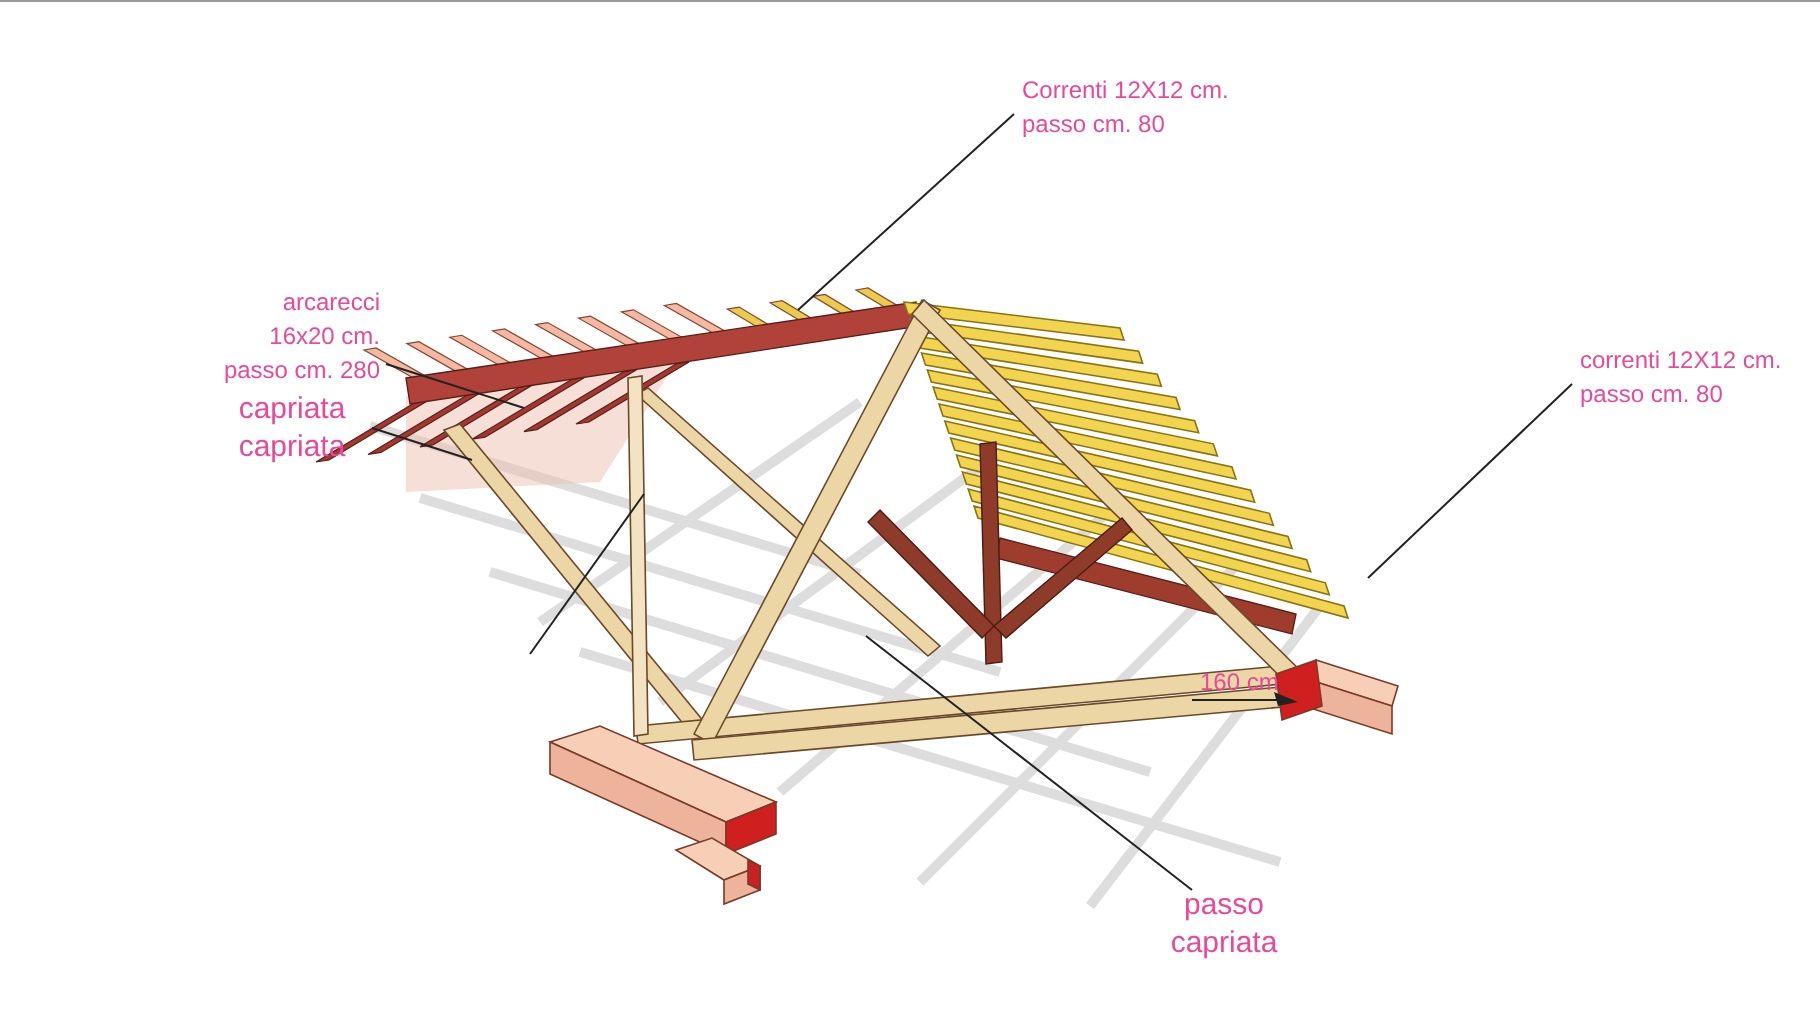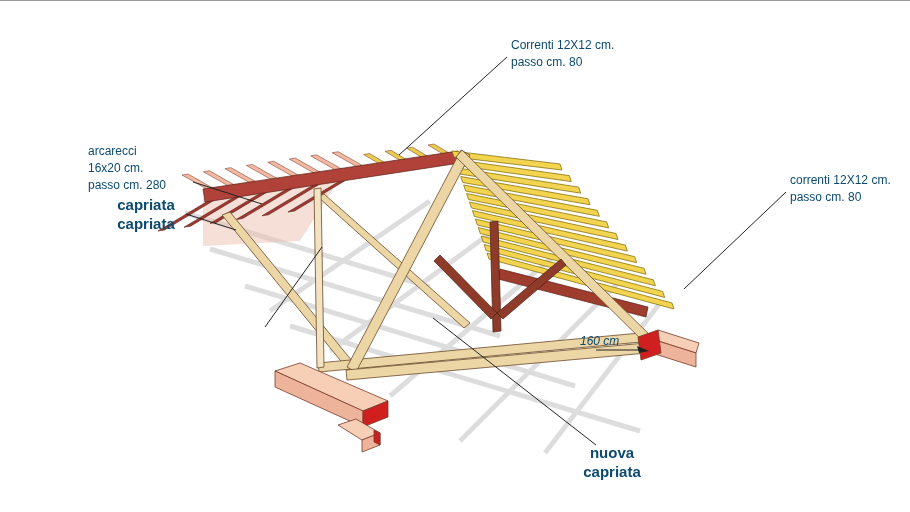--- a/index.html
+++ b/index.html
@@ -10,26 +10,26 @@
     border-top:1px solid #9a9a9a;
     border-bottom:1px solid #9a9a9a;
     overflow:hidden;
     font-family:"Liberation Sans", sans-serif;
   }
   #drawing{position:absolute;left:0;top:0;}
   .label{
     position:absolute;
     font-size:12px;
     line-height:17px;
-    color:#0c4a6e;
+    color:#ec4899;
     white-space:nowrap;
   }
   .label.big{font-size:15px;line-height:19px;}
-  .right{text-align:left;}
-  .center{text-align:center;font-weight:bold;}
+  .right{text-align:right;}
+  .center{text-align:center;}
 </style>
 </head>
 <body>
 
 <div id="stage">
 
   <svg id="drawing" width="910" height="512" viewBox="0 0 910 512">
 
     <g stroke="#d8d8d8" stroke-width="5" opacity="0.85">
         <line x1="185" y1="212" x2="430" y2="286"></line>
@@ -155,22 +155,22 @@
     <div>capriata</div>
     <div>capriata</div>
   </div>
 
   <div class="label" style="left:790px;top:171px;">
     <div>correnti 12X12 cm.</div>
     <div>passo cm. 80</div>
   </div>
 
 
-  <div class="label" style="left:580px;top:332px;font-style:italic;">
+  <div class="label" style="left:600px;top:332px;">
     <div>160 cm</div>
   </div>
 
   <div class="label big center" style="left:578px;top:442px;width:68px;">
-    <div>nuova</div>
+    <div>passo</div>
     <div>capriata</div>
   </div>
 
 </div>
 
 </body></html>

